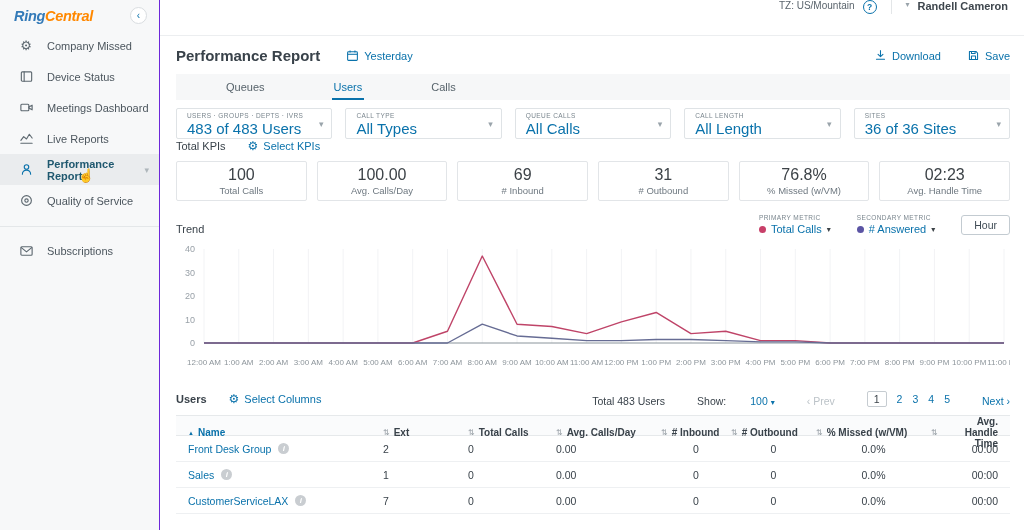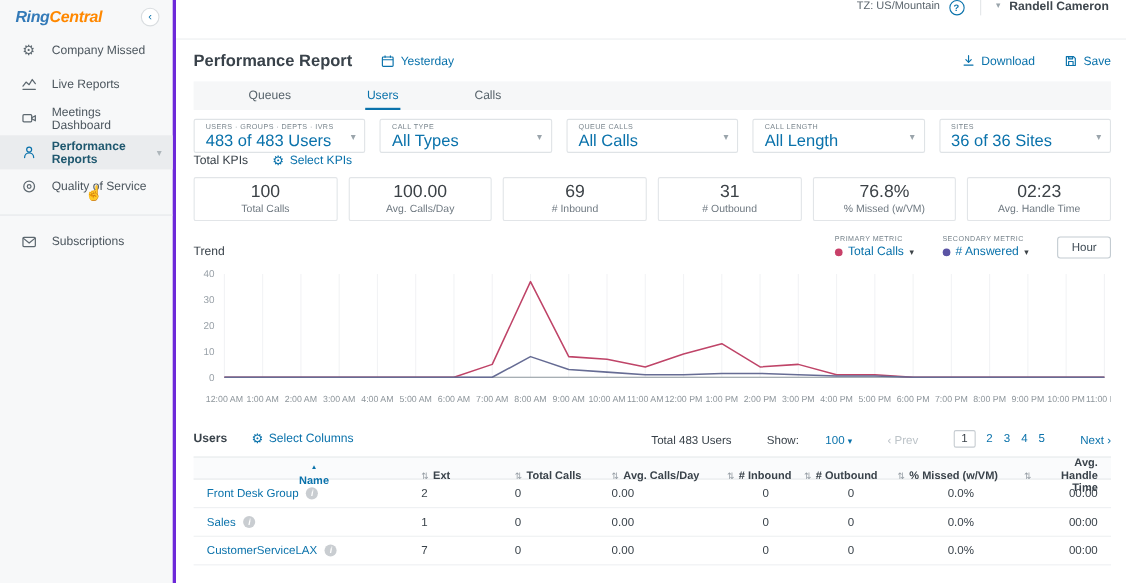--- a/index.html
+++ b/index.html
@@ -2,21 +2,21 @@
 <html><head>
 <meta charset="utf-8">
 <style>
   * { box-sizing: border-box; margin: 0; padding: 0; }
   html,body { width:1024px; height:530px; overflow:hidden; background:#fff;
     font-family:"Liberation Sans", sans-serif; color:#3a4348; }
   .app { display:flex; width:1024px; height:530px; }
 
   
   .sidebar { position:relative; width:160px; height:100%; background:#f7f8f9;
-    border-right:3px solid #6d28d9; flex:none; }
+    border-right:1px solid #6d28d9; flex:none; }
   .logo-row { display:flex; align-items:center; justify-content:space-between;
     padding:7px 12px 6px 14px; }
   .logo { font-size:14.5px; font-weight:bold; font-style:italic; letter-spacing:-0.3px; }
   .logo .ring { color:#337ab8; }
   .logo .central { color:#ff8800; }
   .collapse { width:17px; height:17px; border-radius:50%; border:1px solid #d9dde0;
     background:#fff; color:#0a72ab; font-size:10px; line-height:14px; cursor:pointer; }
   .side-item { display:flex; align-items:center; gap:13px; height:31px;
     padding-left:18px; padding-right:10px; font-size:11px; color:#4c565e; cursor:pointer; }
   .side-item .sicon { width:16px; height:16px; display:flex; align-items:center;
@@ -104,21 +104,21 @@
   .next { color:#0a72ab; cursor:pointer; }
 
   .utable { margin-top:8px; }
   .thead, .trow { display:grid;
     grid-template-columns:195px 85px 88px 105px 70px 85px 115px 1fr;
     align-items:center; padding:0 12px; }
   .thead { background:#fafbfc; border-top:1px solid #e6e9eb; border-bottom:1px solid #e6e9eb;
     height:21px; font-size:10px; font-weight:bold; color:#39424a; }
   .th { display:flex; align-items:center; gap:4px; cursor:pointer; }
   .sort-icon { font-size:8px; color:#949ca3; font-weight:normal; }
-  .th.sorted { color:#0a72ab;flex-direction:column; }
+  .th.sorted { color:#0a72ab; }
   .th.sorted .sort-icon { color:#0a72ab; font-size:6px; }
   .th.right, .cell.right { justify-content:flex-end; text-align:right; }
   .th.center, .cell.center { justify-content:center; text-align:center; }
   .trow { height:26px; border-bottom:1px solid #eef0f2; font-size:10.5px; color:#39424a; }
   .cell { display:flex; align-items:center; }
   .name-link { color:#0a72ab; cursor:pointer; }
   .info-icon { width:11px; height:11px; border-radius:50%; background:#c9cdd1; color:#fff;
     font-size:8px; font-style:italic; font-weight:bold; display:inline-flex; align-items:center;
     justify-content:center; margin-left:7px; flex:none; }
 </style>
@@ -135,34 +135,43 @@
       <button class="collapse">‹</button>
     </div>
     <nav>
       <div class="side-item">
         <span class="sicon">⚙</span>
         <span>Company Missed</span>
       </div>
       <div class="side-item">
         <span class="sicon">
           <svg viewBox="0 0 16 16">
+              <rect x="2.5" y="3" width="11" height="10" rx="1"></rect>
+              <line x1="5.5" y1="3" x2="5.5" y2="13"></line>
+            </svg>
+        </span>
+        <span>Device Status</span>
+      </div>
+      <div class="side-item">
+        <span class="sicon">
+          <svg viewBox="0 0 16 16">
+              <rect x="2" y="4.5" width="8.5" height="7" rx="1"></rect>
+              <path d="M10.5 7.5 L14 5.5 V10.5 L10.5 8.5 Z"></path>
+            </svg>
+        </span>
+        <span>Meetings Dashboard</span>
+      </div>
+      <div class="side-item">
+        <span class="sicon">
+          <svg viewBox="0 0 16 16">
               <polyline points="2,10 5,6 8,8.5 11,3.5 14,7.5"></polyline>
               <line x1="2" y1="13" x2="14" y2="13"></line>
             </svg>
         </span>
         <span>Live Reports</span>
-      </div>
-      <div class="side-item">
-        <span class="sicon">
-          <svg viewBox="0 0 16 16">
-              <rect x="2" y="4.5" width="8.5" height="7" rx="1"></rect>
-              <path d="M10.5 7.5 L14 5.5 V10.5 L10.5 8.5 Z"></path>
-            </svg>
-        </span>
-        <span>Meetings Dashboard</span>
       </div>
       <div class="side-item active">
         <span class="sicon">
           <svg viewBox="0 0 16 16">
               <circle cx="8" cy="5.3" r="2.4"></circle>
               <path d="M3.6 13 a4.4 4.4 0 0 1 8.8 0"></path>
             </svg>
         </span>
         <span>Performance Reports</span>
         <span class="item-chev">▾</span>

